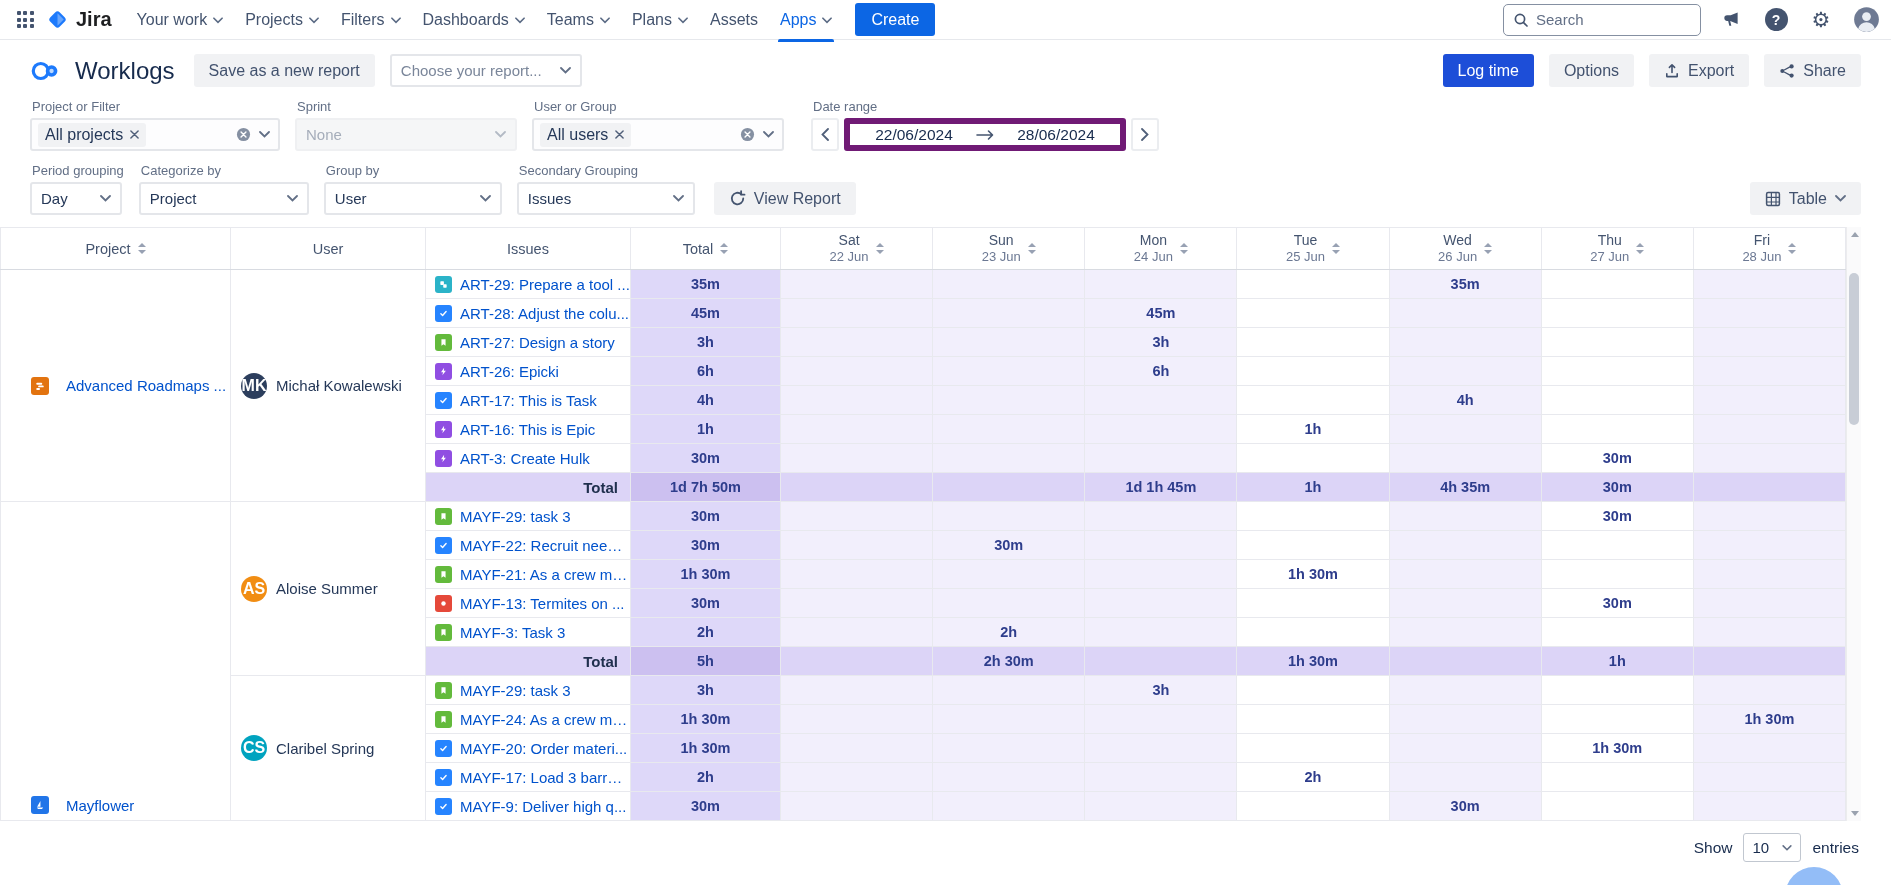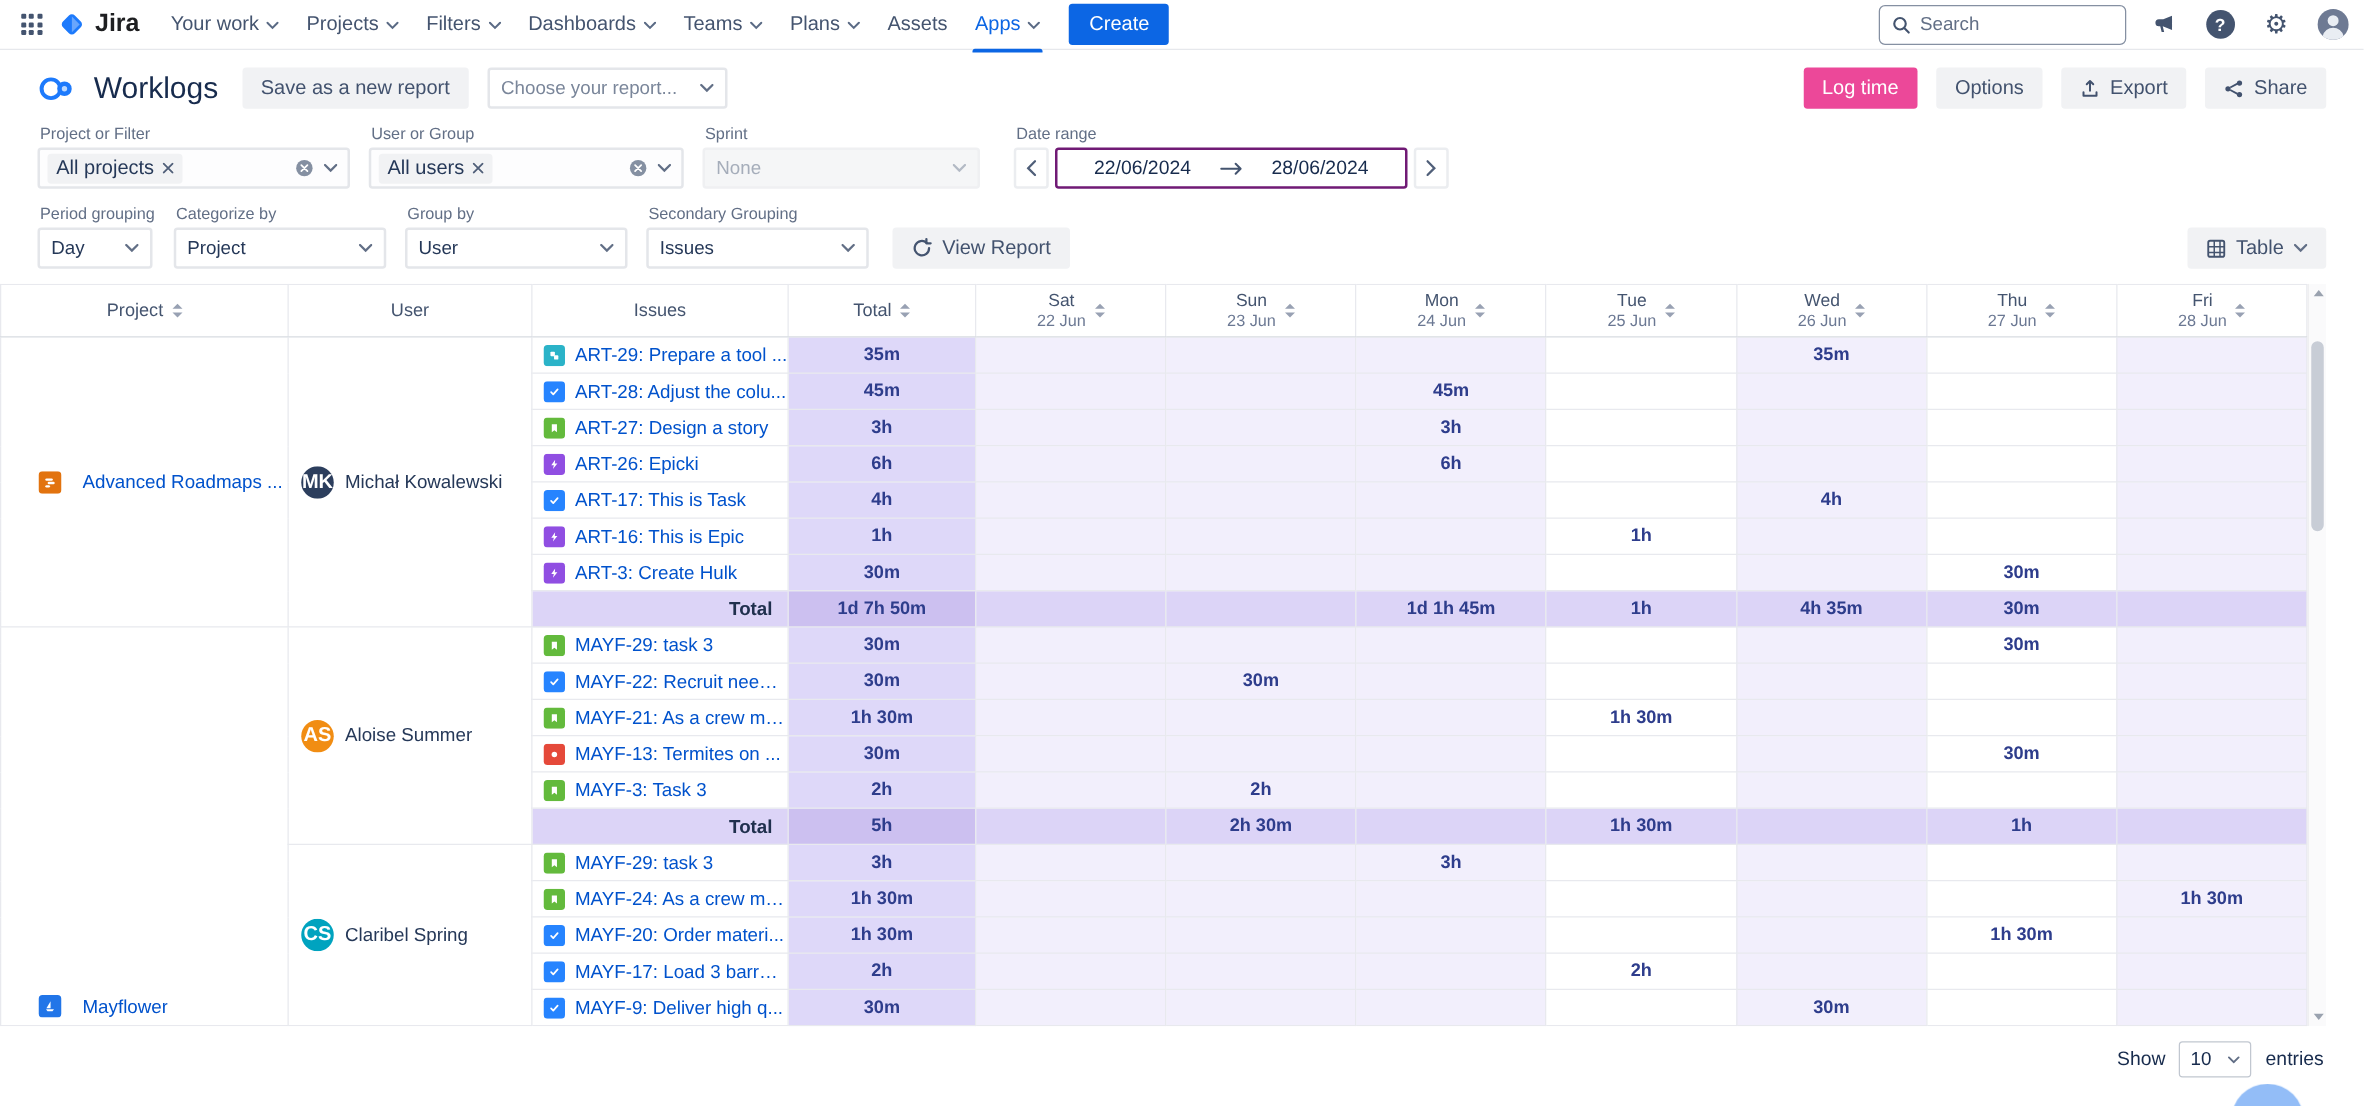--- a/index.html
+++ b/index.html
@@ -34,21 +34,21 @@
   .q-circle{width:23px;height:23px;border-radius:50%;background:#44546F;color:#fff;font-size:14px;
     font-weight:700;display:inline-flex;align-items:center;justify-content:center}
   .gear-glyph{font-size:21px;color:#44546F;line-height:1}
 
   
   .app-header{display:flex;align-items:center;justify-content:space-between;padding:14px 30px 10px 30px}
   .ah-left,.ah-right{display:flex;align-items:center;gap:15px}
   .app-title{font-size:24px;font-weight:500;color:#172B4D;margin-right:4px}
   .btn{height:33px;padding:0 15px;border:none;border-radius:3px;background:#F1F2F4;color:#42526E;
     font-size:16px;font-weight:500;display:inline-flex;align-items:center;gap:8px;white-space:nowrap}
-  .btn.primary{background:#ec4899;color:#fff}
+  .btn.primary{background:#1d4ed8;color:#fff}
   .sel{display:inline-flex;align-items:center;justify-content:space-between;height:33px;
     border:2px solid #E4E6EA;border-radius:3px;background:#fff;padding:0 9px;font-size:15px;color:#253858;gap:10px}
   .sel .placeholder{color:#7A869A}
   .report-sel{width:192px}
 
   
   .filters{padding:2px 30px 0 30px}
   .filter-row{display:flex;align-items:flex-end;gap:15px;margin-bottom:12px}
   .fgroup{display:flex;flex-direction:column}
   .flabel{font-size:13px;color:#626F86;margin:0 0 4px 2px;white-space:nowrap}
@@ -56,21 +56,21 @@
     background:#FDFDFE;padding:0 8px 0 6px;gap:8px}
   .msel .chips{flex:1;display:flex;align-items:center}
   .chip{display:inline-flex;align-items:center;gap:7px;background:#F1F2F4;border-radius:3px;
     padding:3px 7px;font-size:16px;color:#253858;white-space:nowrap}
   .msel-right{display:inline-flex;align-items:center;gap:8px;color:#8590A2}
   .sel.disabled{background:#F5F6F7;border-color:#EFF0F2;color:#A5ADBA}
   .dr-row{display:flex;align-items:center;gap:5px}
   .chev-btn{width:28px;height:33px;border:2px solid #EBEDF0;background:#fff;border-radius:3px;
     display:inline-flex;align-items:center;justify-content:center;color:#505F79}
   .date-field{display:flex;align-items:center;justify-content:center;gap:12px;width:282px;height:33px;
-    border:2px solid #701a75;border-radius:3px;background:#fff;padding:0 10px}
+    border:6px solid #701a75;border-radius:3px;background:#fff;padding:0 10px}
   .date-input{border:none;outline:none;width:100px;font-size:15.5px;color:#172B4D;text-align:center;font-family:inherit}
   .view-report{margin-left:4px}
   .table-btn{margin-left:auto}
 
   
   .table-wrap{position:relative;margin:10px 30px 0 0;height:594px;overflow:hidden}
   .report{width:calc(100% - 15px);border-collapse:collapse;table-layout:fixed;background:#fff}
   .report th,.report td{border:1px solid #E8E9EE}
   .report thead th{height:42px;background:#fff;font-weight:500;color:#44546F;font-size:14.5px;
     border-bottom:1px solid #D8DBE1;border-top:1px solid #E8E9EE}
@@ -282,48 +282,48 @@
               <circle cx="8" cy="8" r="7" fill="#8590A2"></circle>
               <path d="M5.4 5.4l5.2 5.2M10.6 5.4l-5.2 5.2" stroke="#fff" stroke-width="1.5" stroke-linecap="round"></path>
             </svg>
           <svg width="11" height="7" viewBox="0 0 11 7" fill="none">
               <path d="M1 1l4.5 4.5L10 1" stroke="#626F86" stroke-width="1.8" stroke-linecap="round"></path>
             </svg>
         </span>
       </div>
     </div>
     <div class="fgroup">
+      <div class="flabel">Sprint</div>
+      <div class="sel disabled" style="width:222px">
+        <span>None</span>
+        <svg width="11" height="7" viewBox="0 0 11 7" fill="none">
+            <path d="M1 1l4.5 4.5L10 1" stroke="#B3BAC5" stroke-width="1.8" stroke-linecap="round"></path>
+          </svg>
+      </div>
+    </div>
+    <div class="fgroup">
       <div class="flabel">User or Group</div>
       <div class="msel" style="width:252px">
         <span class="chips">
             <span class="chip">
           <span>All users</span>
           <svg width="9" height="9" viewBox="0 0 10 10">
                 <path d="M1 1l8 8M9 1L1 9" stroke="#505F79" stroke-width="1.6" stroke-linecap="round"></path>
               </svg>
         </span>
           </span>
         <span class="msel-right">
           <svg width="15" height="15" viewBox="0 0 16 16">
               <circle cx="8" cy="8" r="7" fill="#8590A2"></circle>
               <path d="M5.4 5.4l5.2 5.2M10.6 5.4l-5.2 5.2" stroke="#fff" stroke-width="1.5" stroke-linecap="round"></path>
             </svg>
           <svg width="11" height="7" viewBox="0 0 11 7" fill="none">
               <path d="M1 1l4.5 4.5L10 1" stroke="#626F86" stroke-width="1.8" stroke-linecap="round"></path>
             </svg>
         </span>
-      </div>
-    </div>
-    <div class="fgroup">
-      <div class="flabel">Sprint</div>
-      <div class="sel disabled" style="width:222px">
-        <span>None</span>
-        <svg width="11" height="7" viewBox="0 0 11 7" fill="none">
-            <path d="M1 1l4.5 4.5L10 1" stroke="#B3BAC5" stroke-width="1.8" stroke-linecap="round"></path>
-          </svg>
       </div>
     </div>
     <div class="fgroup" style="margin-left:12px">
       <div class="flabel">Date range</div>
       <div class="dr-row">
         <button class="chev-btn">
           <svg width="8" height="13" viewBox="0 0 8 13" fill="none">
               <path d="M7 1L1.5 6.5L7 12" stroke="#505F79" stroke-width="1.8" stroke-linecap="round"></path>
             </svg>
         </button>

